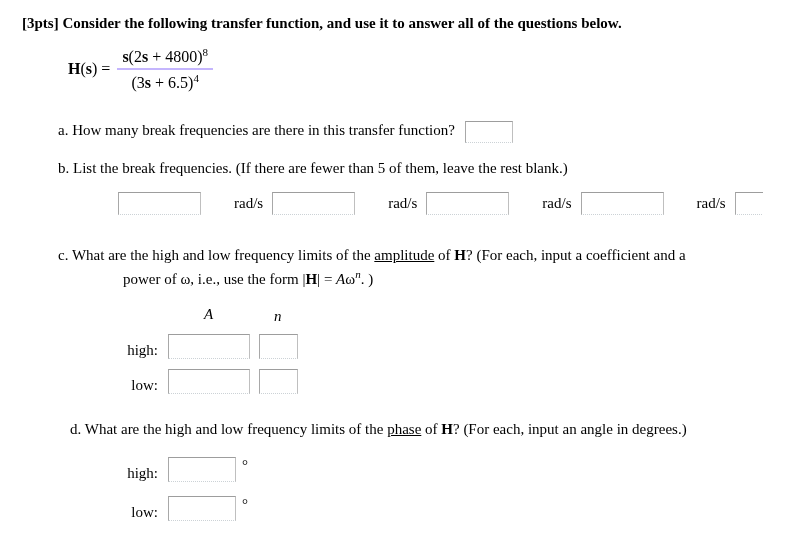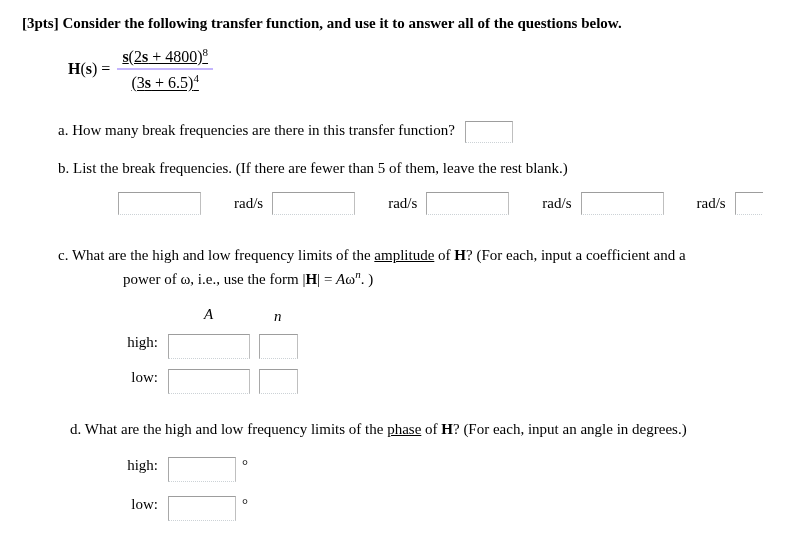--- a/index.html
+++ b/index.html
@@ -13,21 +13,21 @@
     overflow:hidden;
   }
   .abs { position:absolute; }
 
   
   .title { left:22px; top:15px; font-weight:bold; white-space:nowrap; }
 
   
   .formula { left:68px; top:46px; display:flex; align-items:center; font-size:16px; }
   .formula .lhs { margin-right:7px; white-space:nowrap; }
-  .frac { display:inline-flex; flex-direction:column; text-align:center;text-decoration:underline; }
+  .frac { display:inline-flex; flex-direction:column; text-align:center; }
   .frac .num { padding:0 5px 2px 5px; white-space:nowrap; }
   .frac .den { border-top:2px solid #c4b5fd; padding:2px 5px 0 5px; white-space:nowrap; }
   sup { font-size:11px; }
 
   
   .qline  { white-space:nowrap; }
   .u { text-decoration:underline; }
 
   
   .tb {
@@ -46,21 +46,21 @@
   
   .b-row { left:118px; top:192px; display:flex; align-items:center; }
   .b-group { display:flex; align-items:center; margin-right:9px;gap:27px; }
   .b-group .tb { width:83px; height:23px; }
   .unit { margin-left:6px; }
 
   
   .colhead { font-style:italic; }
   .col-a { left:204px; top:306px; }
   .col-n { left:274px; top:308px; }
-  .io-row { display:flex; align-items:flex-start; height:25px; }
+  .io-row { display:flex; align-items:flex-end; height:25px; }
   .rlabel { display:inline-block; width:100px; text-align:right; }
   .amp-row-high { left:58px; top:334px; }
   .amp-row-low  { left:58px; top:369px; }
   .amp-a { width:82px; height:25px; margin-left:10px; }
   .amp-n { width:39px; height:25px; margin-left:9px; }
 
   
   .ph-row-high { left:58px; top:457px; }
   .ph-row-low  { left:58px; top:496px; }
   .ph-in { width:68px; height:25px; margin-left:10px; }

